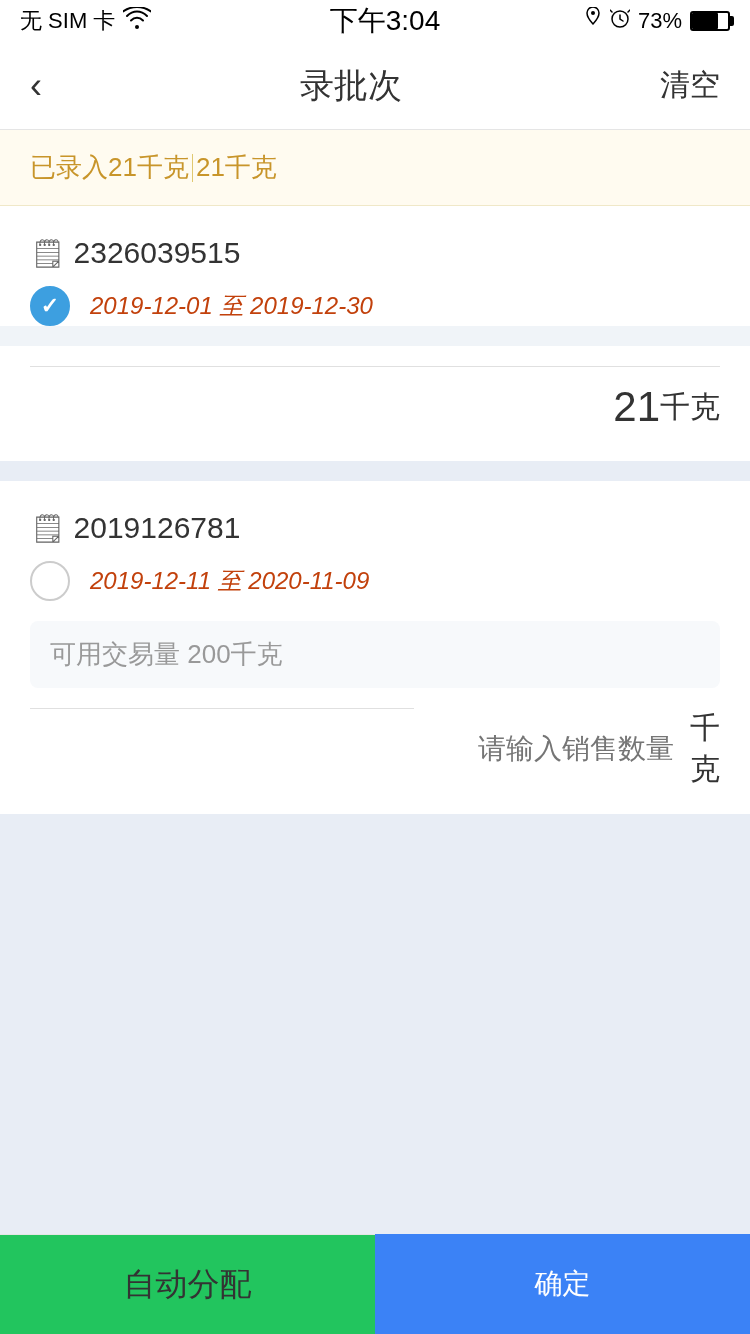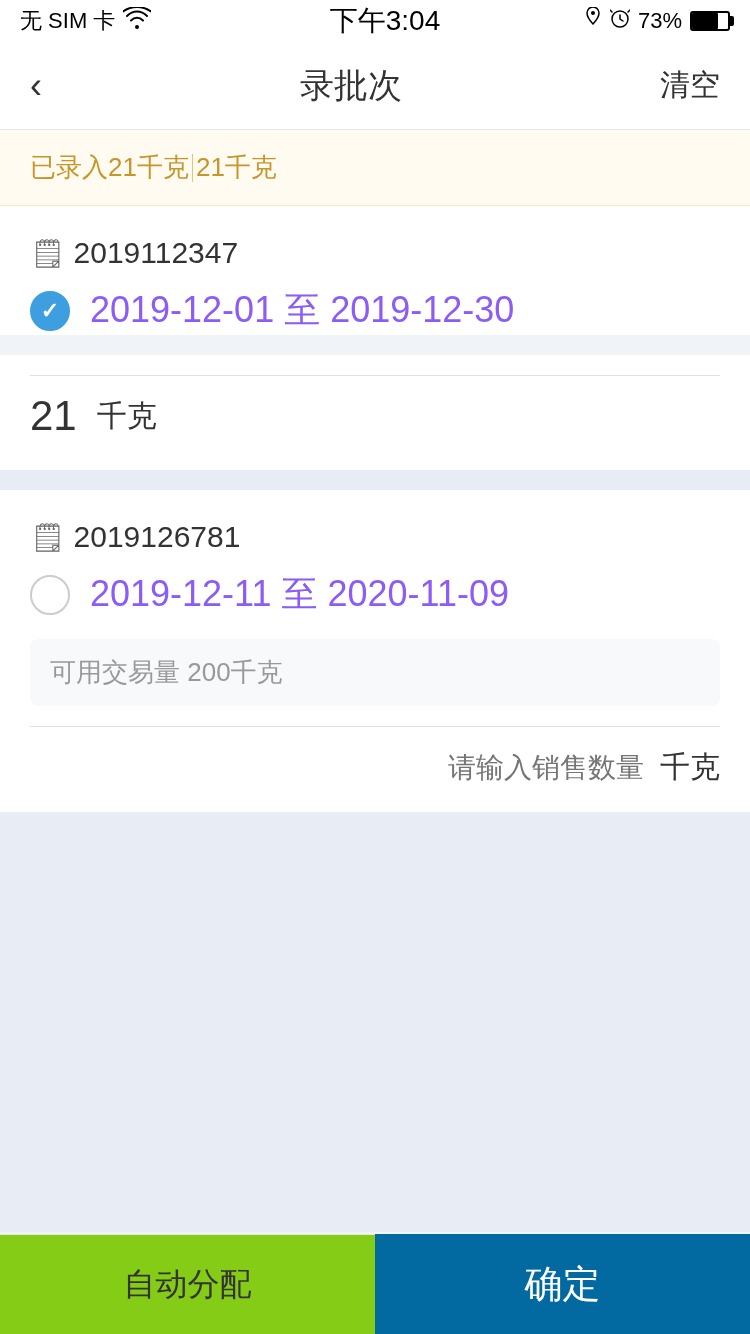--- a/index.html
+++ b/index.html
@@ -167,22 +167,23 @@
       background: #3d9fe0;
       border-color: #3d9fe0;
     }
     .radio-btn.checked::after {
       content: '✓';
       color: #fff;
       font-size: 22px;
       font-weight: bold;
     }
     .date-text {
-      font-size: 36px;
-      color: #8b5cf6;
+      font-size: 24px;
+      color: #c2410c;
+      font-style: italic;
     }
 
     .available-row {
       background: #f7f9fb;
       border-radius: 8px;
       padding: 16px 20px;
       margin-bottom: 0;
     }
     .available-text {
       font-size: 26px;
@@ -213,32 +214,32 @@
       position: fixed;
       bottom: 0;
       left: 0;
       width: 750px;
       height: 100px;
       display: flex;
       background: #fff;
     }
     .btn-auto {
       flex: 1;
-      background: #84cc16;
+      background: #22c55e;
       border: none;
       border-top: 1px solid #e5e5e5;
       font-size: 32px;
       color: #333;
       cursor: pointer;
     }
     .btn-confirm {
       flex: 1;
-      background: #0369a1;
+      background: #3b82f6;
       border: none;
-      font-size: 38px;
+      font-size: 28px;
       color: #fff;
       cursor: pointer;
     }
   </style>
 </head>
 <body>
 
 <div class="status-bar">
   <div class="status-left">
     <span>无 SIM 卡</span>
@@ -281,31 +282,31 @@
 
 <div class="info-banner">
   <span class="info-label">已录入21千克</span>
   <div class="info-divider"></div>
   <span class="info-value">21千克</span>
 </div>
 
 <div class="card">
   <div class="batch-id-row">
     <span class="batch-icon">🗒</span>
-    <span class="batch-id">2019112347</span>
+    <span class="batch-id">2326039515</span>
   </div>
   <div class="date-row">
     <div class="radio-btn checked"></div>
     <span class="date-text">2019-12-01 至 2019-12-30</span>
   </div>
 </div>
 
 <div style="background:#fff; padding: 20px 30px 30px 30px; display:flex; justify-content:flex-end; align-items:center; gap:16px; flex-direction:column;">
   <div style="width:100%; height:1px; background:#e0e0e0;"></div>
-  <div style="display:flex; align-items:center; gap:20px; width:100%;">
+  <div style="display:flex; align-items:center; justify-content:flex-end; gap:0; width:100%;">
     <span style="font-size:42px; color:#333; font-weight:400;">21</span>
     <span style="font-size:30px; color:#333;">千克</span>
   </div>
 </div>
 
 <div class="section-gap"></div>
 
 <div class="second-card">
   <div class="batch-id-row">
     <span class="batch-icon">🗒</span>
@@ -313,21 +314,21 @@
   </div>
   <div class="date-row">
     <div class="radio-btn"></div>
     <span class="date-text">2019-12-11 至 2020-11-09</span>
   </div>
   <div class="available-row">
     <span class="available-text">可用交易量 200千克</span>
   </div>
 </div>
 
-<div style="background:#fff; padding: 20px 30px 0 30px; display:flex; flex-direction:column;">
+<div style="background:#fff; padding: 20px 30px 0 30px; display:flex; flex-direction:row;">
   <div style="width:100%; height:1px; background:#e0e0e0; margin-bottom:20px;"></div>
   <div style="display:flex; align-items:center; justify-content:flex-end; gap:16px; padding-bottom:24px;">
     <input type="text" style="font-size: 28px; color: rgb(204, 204, 204); background: transparent; border: none; outline: none; text-align: right; width: 260px;" placeholder="请输入销售数量">
     <span style="font-size:30px; color:#333;">千克</span>
   </div>
 </div>
 
 <div class="gray-area" style="height: 420px;"></div>
 
 <div class="bottom-bar">

